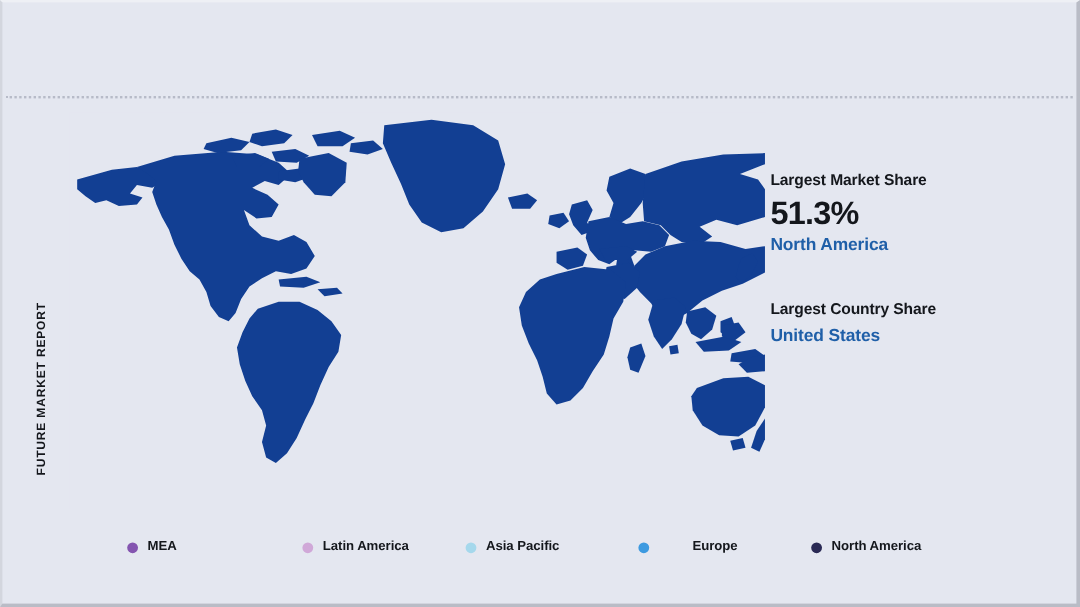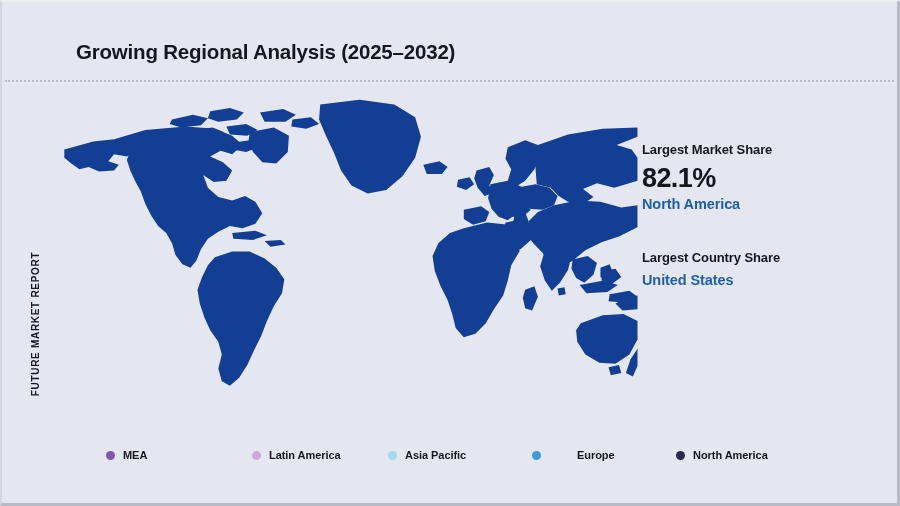--- a/index.html
+++ b/index.html
@@ -136,21 +136,21 @@
   .legend {
     position: absolute;
     left: 84px;
     top: 445px;
     width: 700px;
     height: 24px;
   }
   .legend-item {
     position: absolute;
     display: flex;
-    align-items: center;
+    align-items: flex-end;
     white-space: nowrap;
     padding-left: 20px;
   }
   .legend-dot {
     width: 9px;
     height: 9px;
     border-radius: 50%;
     margin-right: 8px;
     flex: 0 0 auto;
   }
@@ -161,21 +161,20 @@
     letter-spacing: -0.05px;
   }
 </style>
 </head>
 <body>
 
 <div class="infographic">
 
   <div class="header">
     <div class="header-inner">
-      <div class="title-sub">Growing Regional Analysis (2025–2032)</div>
     </div>
   </div>
   <div class="header-rule"></div>
 
   <div class="brand-vertical">
     <span>FUTURE MARKET REPORT</span>
   </div>
 
   <div class="map-wrap" style="background: rgb(228, 231, 240);">
     <svg viewBox="0 0 1000 570" preserveAspectRatio="xMidYMid meet">
@@ -242,21 +241,21 @@
 
         <path d="M862 336 L874 334 L876 346 L864 348 Z"></path>
       </g>
     </svg>
   </div>
 
   <div class="stats">
 
     <div class="stat-block">
       <div class="stat-label">Largest Market Share</div>
-      <div class="stat-value">82.1%</div>
+      <div class="stat-value">51.3%</div>
       <div class="stat-region">North America</div>
     </div>
 
     <div class="stat-block">
       <div class="stat-label">Largest Country Share</div>
       <div class="stat-region">United States</div>
     </div>
 
   </div>
 

